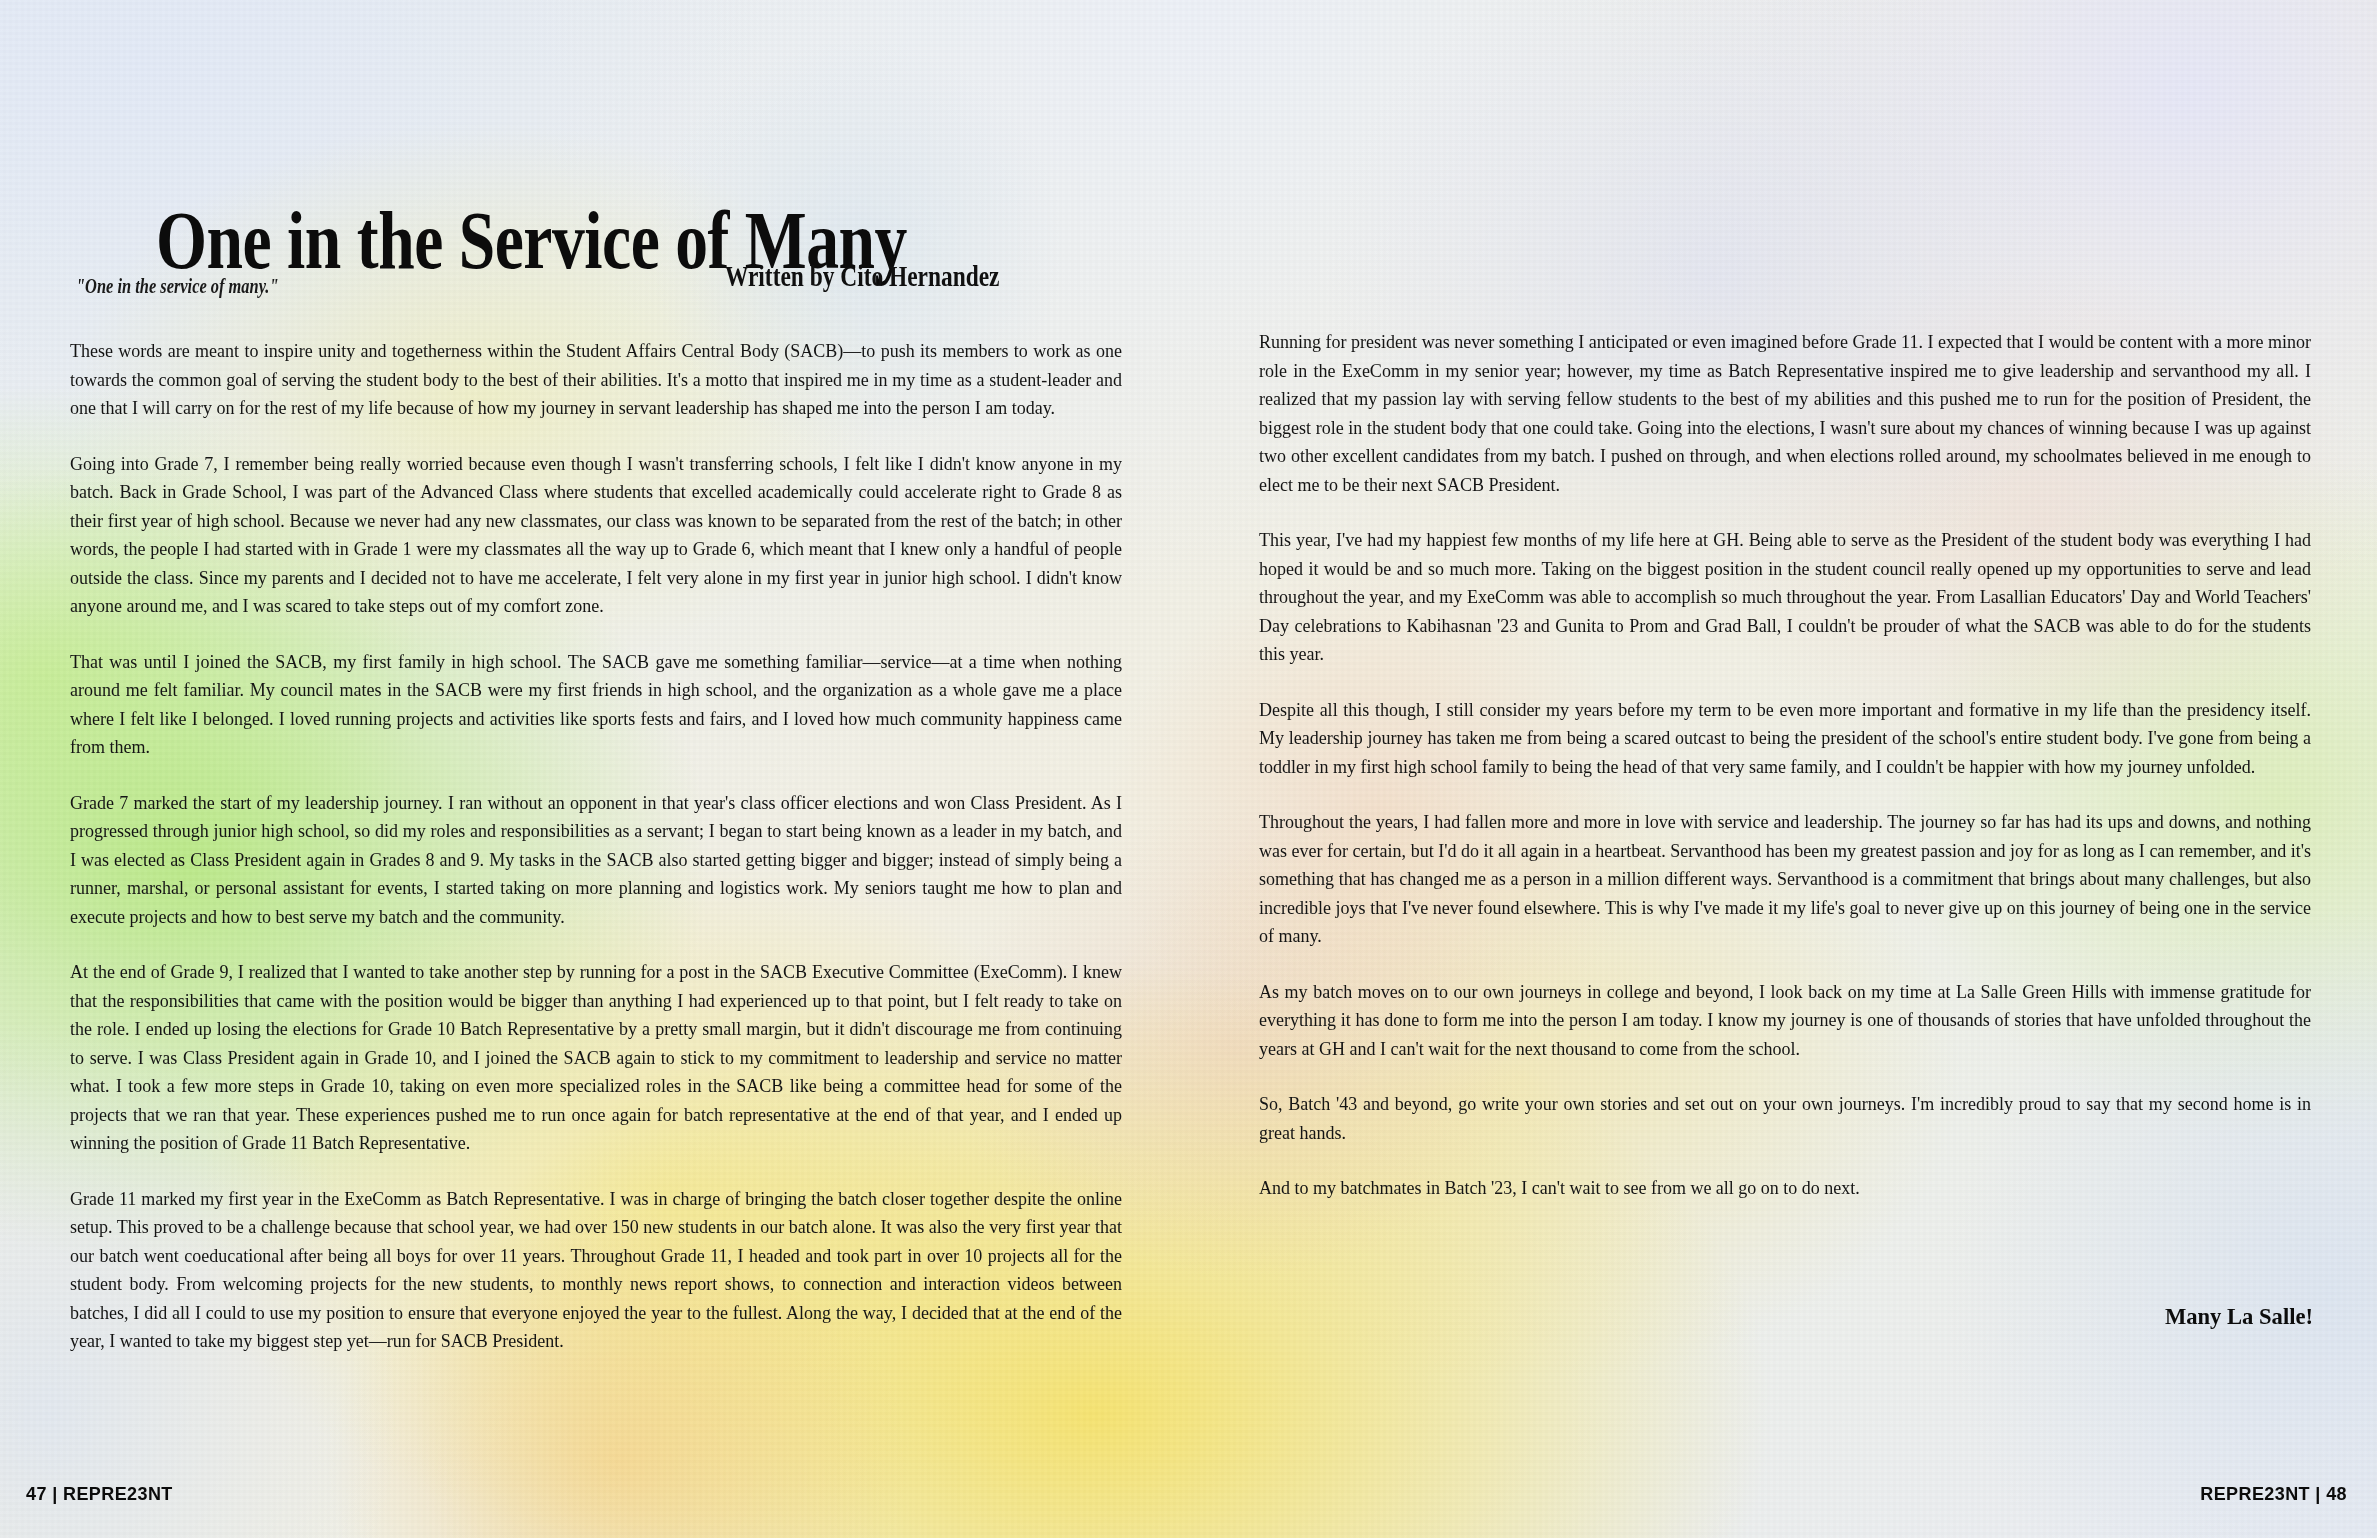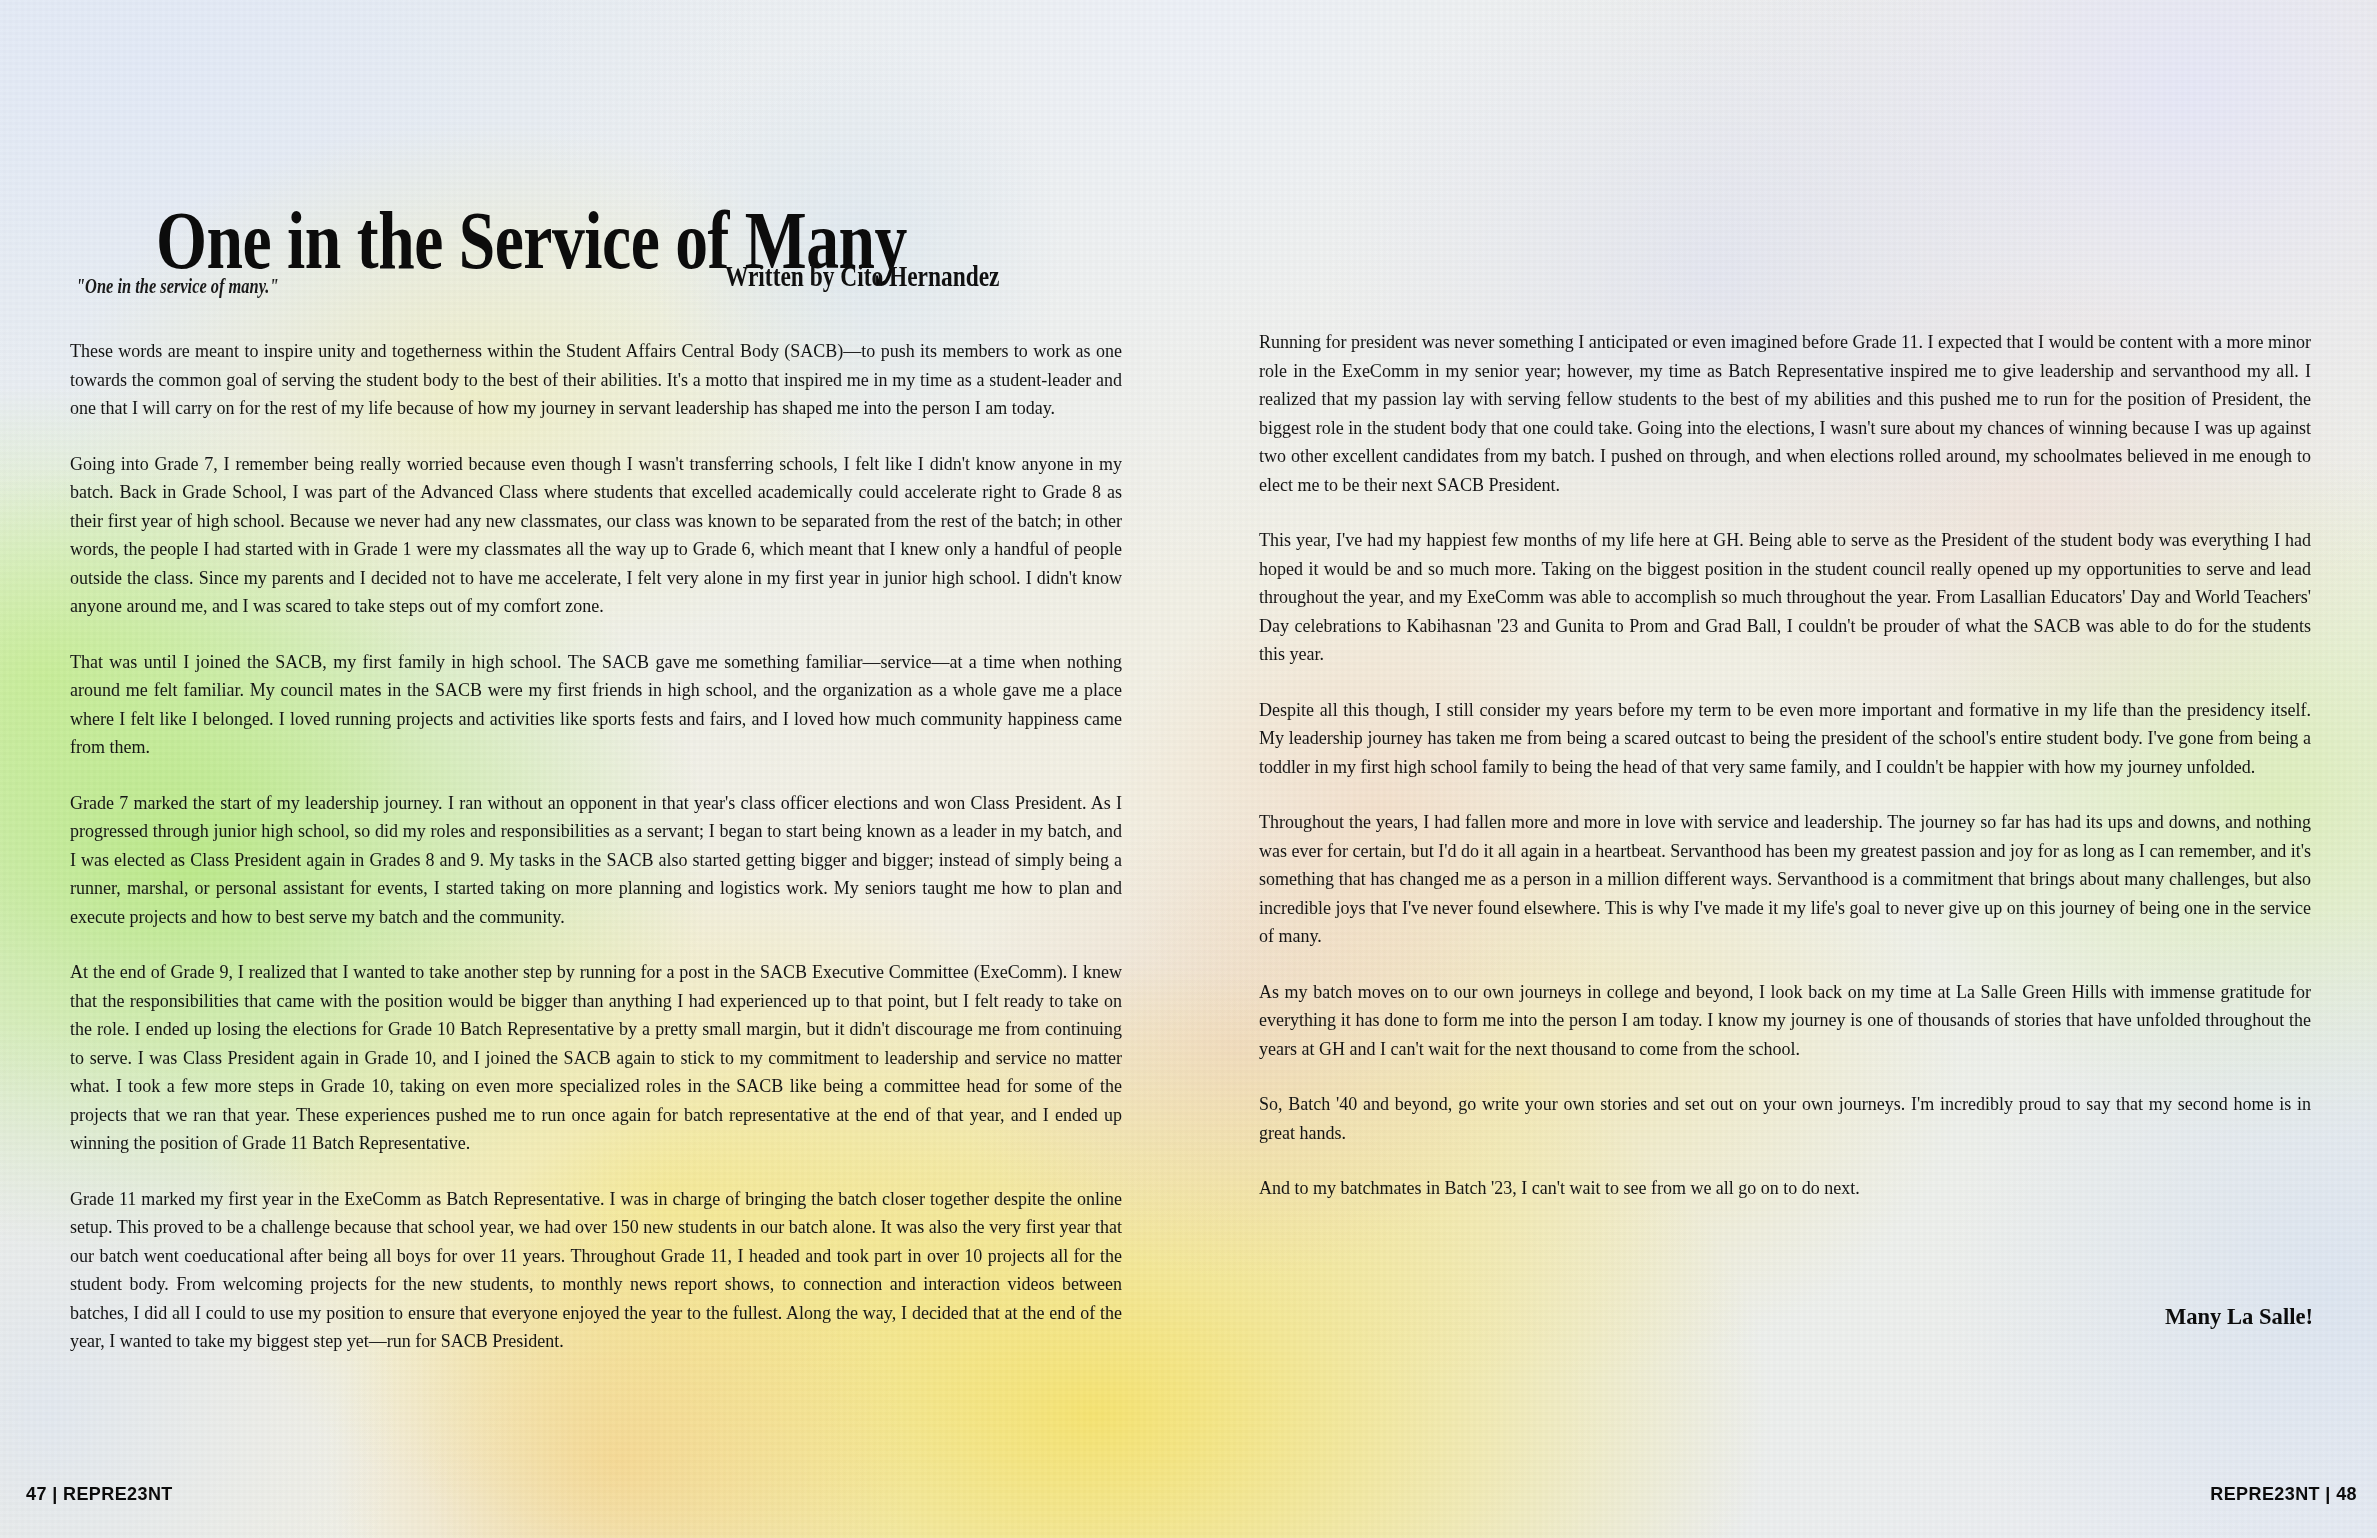--- a/index.html
+++ b/index.html
@@ -154,21 +154,21 @@
     position: absolute;
     top: 1484px;
     font-family: "Liberation Sans", sans-serif;
     font-size: 18px;
     font-weight: 700;
     color: #0b0b0b;
     letter-spacing: 0.4px;
     white-space: nowrap;
   }
   .footer-left  { left: 26px; }
-  .footer-right { right: 20px; text-align: right; }
+  .footer-right { right: 30px; text-align: right; }
 </style>
 </head>
 <body>
 
 <div class="spread">
 
   <div class="bg-layer bg-base"></div>
   <div class="bg-layer bg-green"></div>
   <div class="bg-layer bg-yellow"></div>
   <div class="bg-layer bg-warm"></div>
@@ -191,21 +191,21 @@
       <p>At the end of Grade 9, I realized that I wanted to take another step by running for a post in the SACB Executive Committee (ExeComm). I knew that the responsibilities that came with the position would be bigger than anything I had experienced up to that point, but I felt ready to take on the role. I ended up losing the elections for Grade 10 Batch Representative by a pretty small margin, but it didn't discourage me from continuing to serve. I was Class President again in Grade 10, and I joined the SACB again to stick to my commitment to leadership and service no matter what. I took a few more steps in Grade 10, taking on even more specialized roles in the SACB like being a committee head for some of the projects that we ran that year. These experiences pushed me to run once again for batch representative at the end of that year, and I ended up winning the position of Grade 11 Batch Representative.</p>
       <p>Grade 11 marked my first year in the ExeComm as Batch Representative. I was in charge of bringing the batch closer together despite the online setup. This proved to be a challenge because that school year, we had over 150 new students in our batch alone. It was also the very first year that our batch went coeducational after being all boys for over 11 years. Throughout Grade 11, I headed and took part in over 10 projects all for the student body. From welcoming projects for the new students, to monthly news report shows, to connection and interaction videos between batches, I did all I could to use my position to ensure that everyone enjoyed the year to the fullest. Along the way, I decided that at the end of the year, I wanted to take my biggest step yet—run for SACB President.</p>
     </div>
 
     <div class="column col-right">
       <p>Running for president was never something I anticipated or even imagined before Grade 11. I expected that I would be content with a more minor role in the ExeComm in my senior year; however, my time as Batch Representative inspired me to give leadership and servanthood my all. I realized that my passion lay with serving fellow students to the best of my abilities and this pushed me to run for the position of President, the biggest role in the student body that one could take. Going into the elections, I wasn't sure about my chances of winning because I was up against two other excellent candidates from my batch. I pushed on through, and when elections rolled around, my schoolmates believed in me enough to elect me to be their next SACB President.</p>
       <p>This year, I've had my happiest few months of my life here at GH. Being able to serve as the President of the student body was everything I had hoped it would be and so much more. Taking on the biggest position in the student council really opened up my opportunities to serve and lead throughout the year, and my ExeComm was able to accomplish so much throughout the year. From Lasallian Educators' Day and World Teachers' Day celebrations to Kabihasnan '23 and Gunita to Prom and Grad Ball, I couldn't be prouder of what the SACB was able to do for the students this year.</p>
       <p>Despite all this though, I still consider my years before my term to be even more important and formative in my life than the presidency itself. My leadership journey has taken me from being a scared outcast to being the president of the school's entire student body. I've gone from being a toddler in my first high school family to being the head of that very same family, and I couldn't be happier with how my journey unfolded.</p>
       <p>Throughout the years, I had fallen more and more in love with service and leadership. The journey so far has had its ups and downs, and nothing was ever for certain, but I'd do it all again in a heartbeat. Servanthood has been my greatest passion and joy for as long as I can remember, and it's something that has changed me as a person in a million different ways. Servanthood is a commitment that brings about many challenges, but also incredible joys that I've never found elsewhere. This is why I've made it my life's goal to never give up on this journey of being one in the service of many.</p>
       <p>As my batch moves on to our own journeys in college and beyond, I look back on my time at La Salle Green Hills with immense gratitude for everything it has done to form me into the person I am today. I know my journey is one of thousands of stories that have unfolded throughout the years at GH and I can't wait for the next thousand to come from the school.</p>
-      <p>So, Batch '40 and beyond, go write your own stories and set out on your own journeys. I'm incredibly proud to say that my second home is in great hands.</p>
+      <p>So, Batch '43 and beyond, go write your own stories and set out on your own journeys. I'm incredibly proud to say that my second home is in great hands.</p>
       <p>And to my batchmates in Batch '23, I can't wait to see from we all go on to do next.</p>
     </div>
 
     <div class="signoff">Many La Salle!</div>
 
     <div class="footer footer-left">47 | REPRE23NT</div>
 
     <div class="footer footer-right">REPRE23NT | 48</div>
 
   </div>

